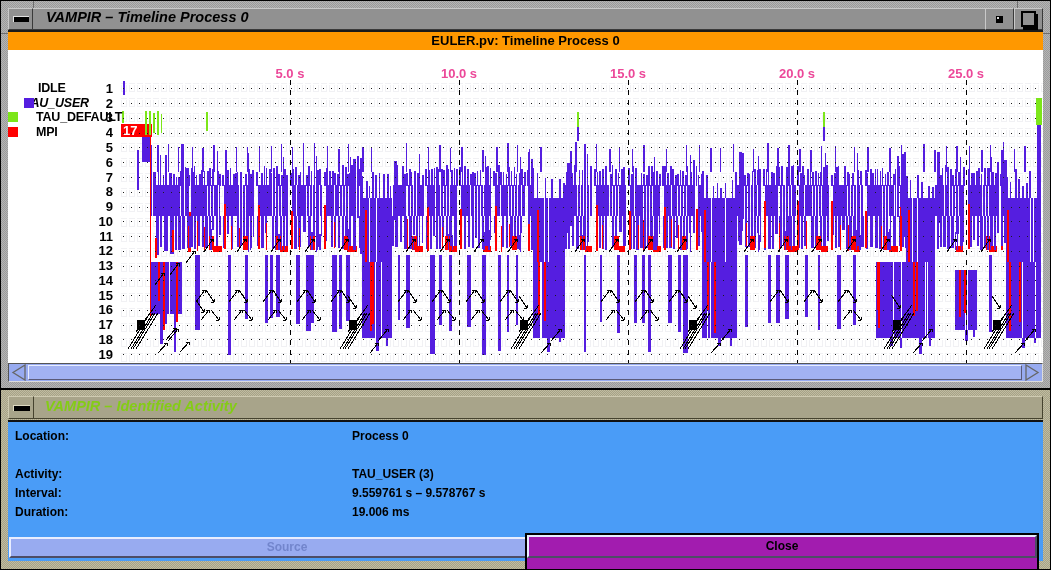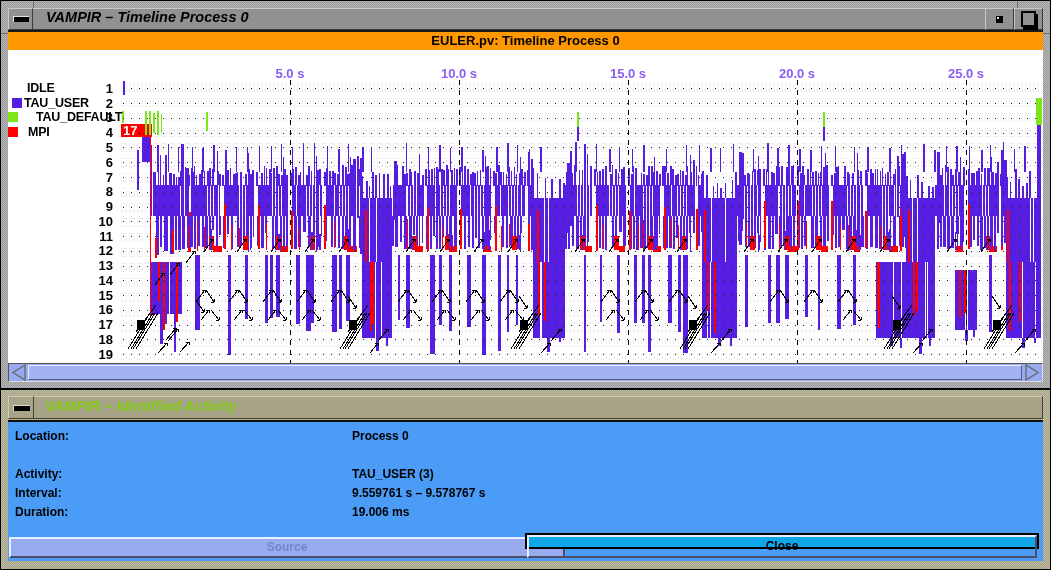--- a/index.html
+++ b/index.html
@@ -3,21 +3,21 @@
 html,body{margin:0;padding:0;background:#000;}
 #scr{position:relative;width:1051px;height:570px;overflow:hidden;font-family:"Liberation Sans",sans-serif;}
 .dg{background:#a8a8a8;background-image:conic-gradient(#b5b5b5 25%,#9b9b9b 0 50%,#b5b5b5 0 75%,#9b9b9b 0);background-size:2px 2px;}
 .dt{background:#b3af94;background-image:conic-gradient(#c0bca1 25%,#a6a287 0 50%,#c0bca1 0 75%,#a6a287 0);background-size:2px 2px;}
 .bev{border-top:1px solid #c9c9c9;border-left:1px solid #c9c9c9;border-right:1px solid #3a3a3a;border-bottom:1px solid #3a3a3a;}
 .bevt{border-top:1px solid #cfcbb2;border-left:1px solid #cfcbb2;border-right:1px solid #46432f;border-bottom:1px solid #46432f;}
 .tb1{background:#919191;}
 .tb2{background:#a8a48a;}
 .abs{position:absolute;}
 .rn{position:absolute;right:0;width:30px;text-align:right;font-size:13px;font-weight:bold;color:#000;height:15px;line-height:15px;}
-.ax{position:absolute;top:16px;width:60px;text-align:center;font-size:13px;font-weight:bold;color:#8b5cf6;}
+.ax{position:absolute;top:16px;width:60px;text-align:center;font-size:13px;font-weight:bold;color:#ec4899;}
 .leg{position:absolute;font-size:12.5px;letter-spacing:-0.2px;font-weight:bold;color:#000;height:15px;line-height:15px;}
 .sw{position:absolute;left:0;width:10px;height:10px;top:2px;}
 .irow{position:absolute;left:7px;font-size:12px;font-weight:bold;color:#000;width:900px;}
 .ival{position:absolute;left:337px;}
 </style></head><body>
 <div id="scr">
 
  <div class="abs dg" style="left:0;top:0;width:1051px;height:389px;border:1px solid #000;box-sizing:border-box;"></div>
  <div class="abs" style="left:33px;top:1px;width:1px;height:7px;background:#6e6e6e;"></div>
  <div class="abs" style="left:1017px;top:1px;width:1px;height:7px;background:#6e6e6e;"></div>
@@ -3375,24 +3375,24 @@
         <div class="rn" style="top:252.4px">16</div>
         <div class="rn" style="top:267.2px">17</div>
         <div class="rn" style="top:282.0px">18</div>
         <div class="rn" style="top:296.8px">19</div>
       </div>
    <div class="ax" style="left:252px">5.0 s</div>
       <div class="ax" style="left:421px">10.0 s</div>
       <div class="ax" style="left:590px">15.0 s</div>
       <div class="ax" style="left:759px">20.0 s</div>
       <div class="ax" style="left:928px">25.0 s</div>
-   <div class="leg" style="top:30.9px;left:1px;padding-left:18px;">IDLE</div>
-   <div class="leg" style="top:45.7px;left:4px;padding-left:12px;"><span class="sw" style="background:#551ee0"></span>TAU_USER</div>
+   <div class="leg" style="top:30.9px;left:12px;padding-left:18px;">IDLE</div>
+   <div class="leg" style="top:45.7px;left:16px;padding-left:0;font-style:italic;"><span class="sw" style="background:#551ee0"></span>TAU_USER</div>
    <div class="leg" style="top:60.4px;left:0;padding-left:28px;"><span class="sw" style="background:#7ce619"></span>TAU_DEFAULT</div>
-   <div class="leg" style="top:75.2px;left:0;padding-left:20px;"><span class="sw" style="background:#ff0000"></span>MPI</div>
+   <div class="leg" style="top:75.2px;left:0;padding-left:28px;"><span class="sw" style="background:#ff0000"></span>MPI</div>
  </div>
 
  <div class="abs" style="left:8px;top:363px;width:1035px;height:19px;background:#98abf0;border:1px solid #555;border-bottom-color:#ddd;border-right-color:#ddd;box-sizing:border-box;"></div>
  <div class="abs" style="left:28px;top:365px;width:994px;height:15px;background:#a2b2f2;border-top:1px solid #e6ecff;border-left:1px solid #e6ecff;border-bottom:1px solid #5a5a78;border-right:1px solid #5a5a78;box-sizing:border-box;"></div>
  <svg class="abs" style="left:10px;top:364px" width="18" height="17">
       <path d="M15 1 L3 8.5 L15 16 Z" fill="#98abf0" stroke="#666" stroke-width="1.3"></path>
     </svg>
  <svg class="abs" style="left:1023px;top:364px" width="18" height="17">
       <path d="M3 1 L15 8.5 L3 16 Z" fill="#98abf0" stroke="#666" stroke-width="1.3"></path>
     </svg>
@@ -3402,16 +3402,16 @@
  <div class="abs tb2 bevt" style="left:8px;top:396px;width:26px;height:23px;box-sizing:border-box;"></div>
  <div class="abs" style="left:13px;top:405px;width:16px;height:5px;background:#000;border-top:1px solid #ddd9c0;border-left:1px solid #ddd9c0;"></div>
  <div class="abs" style="left:45px;top:398px;font-size:14.5px;font-weight:bold;font-style:italic;color:#84cc16;">VAMPIR – Identified Activity</div>
  <div class="abs" style="left:8px;top:420px;width:1035px;height:141px;background:#4a9cf7;border-top:2px solid #111;box-sizing:border-box;">
    <div class="irow" style="top:7px;">Location:<span class="ival">Process 0</span></div>
    <div class="irow" style="top:45px;">Activity:<span class="ival">TAU_USER (3)</span></div>
    <div class="irow" style="top:64px;">Interval:<span class="ival">9.559761 s – 9.578767 s</span></div>
    <div class="irow" style="top:83px;">Duration:<span class="ival">19.006 ms</span></div>
  </div>
  <div class="abs" style="left:9px;top:537px;width:556px;height:21px;background:#98abf0;border-top:2px solid #e8edff;border-left:2px solid #e8edff;border-bottom:2px solid #4d4d66;border-right:2px solid #4d4d66;box-sizing:border-box;text-align:center;font-size:12px;font-weight:bold;color:#7285cc;line-height:17px;">Source</div>
- <div class="abs" style="left:525px;top:533px;width:514px;height:16px;border:2px solid #000;box-sizing:border-box;background:#0ea5e9;">
+ <div class="abs" style="left:525px;top:533px;width:514px;height:38px;border:2px solid #000;box-sizing:border-box;background:#a21caf;">
    <div class="abs" style="left:0;top:0;width:510px;height:23px;border-top:2px solid #e8edff;border-left:2px solid #e8edff;border-bottom:2px solid #4d4d66;border-right:2px solid #4d4d66;box-sizing:border-box;text-align:center;font-size:12px;font-weight:bold;color:#000;line-height:19px;">Close</div>
  </div>
 </div>
 
 </body></html>

